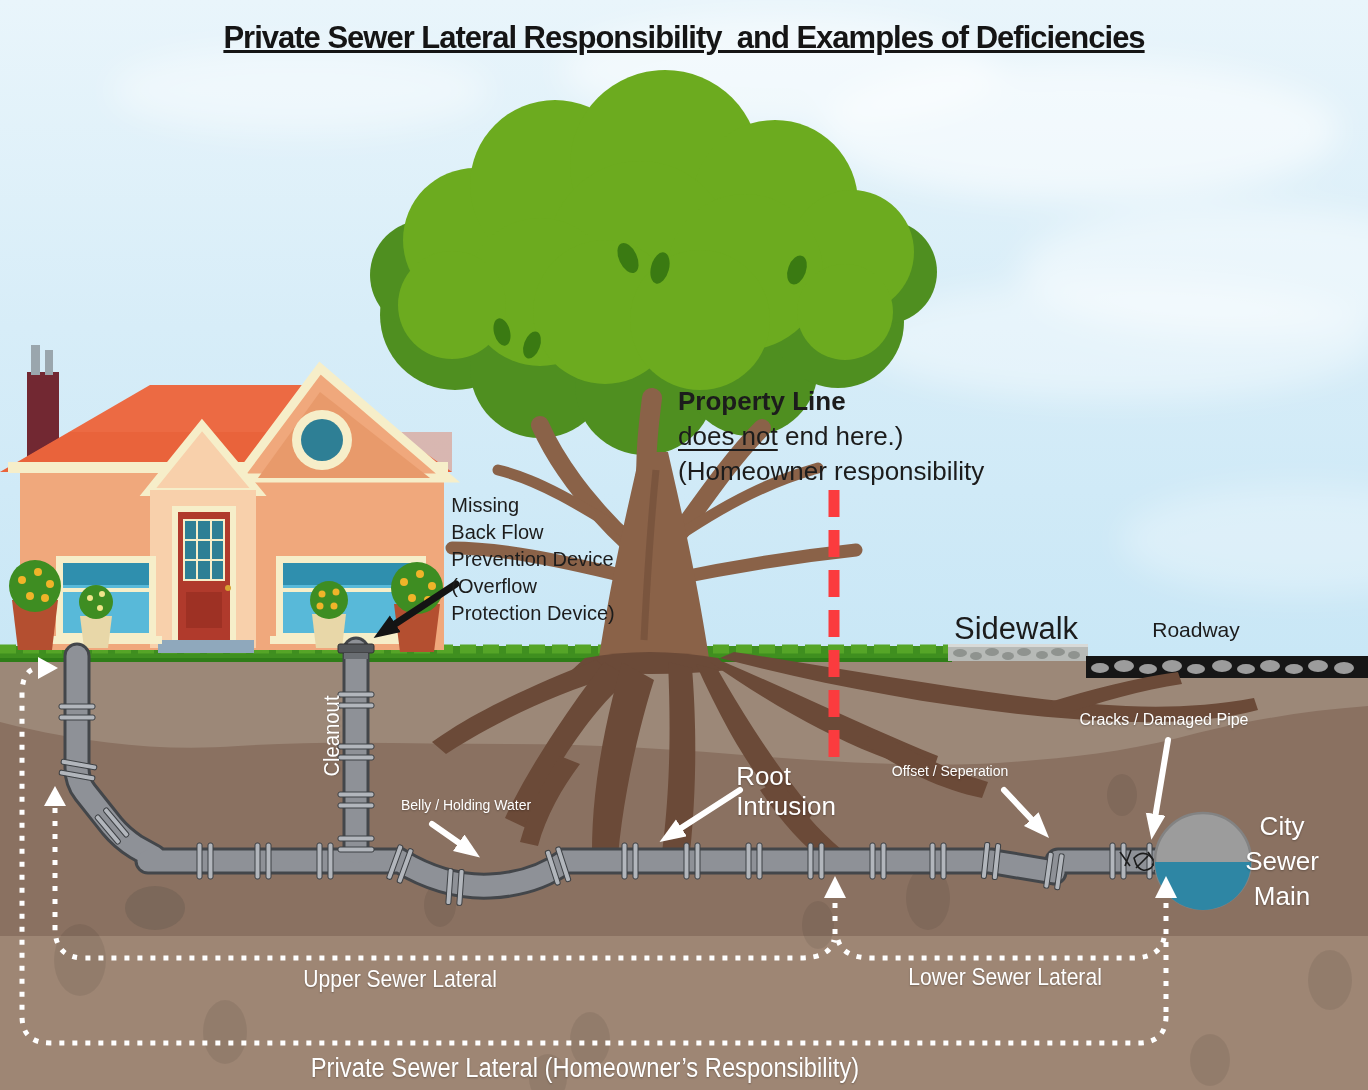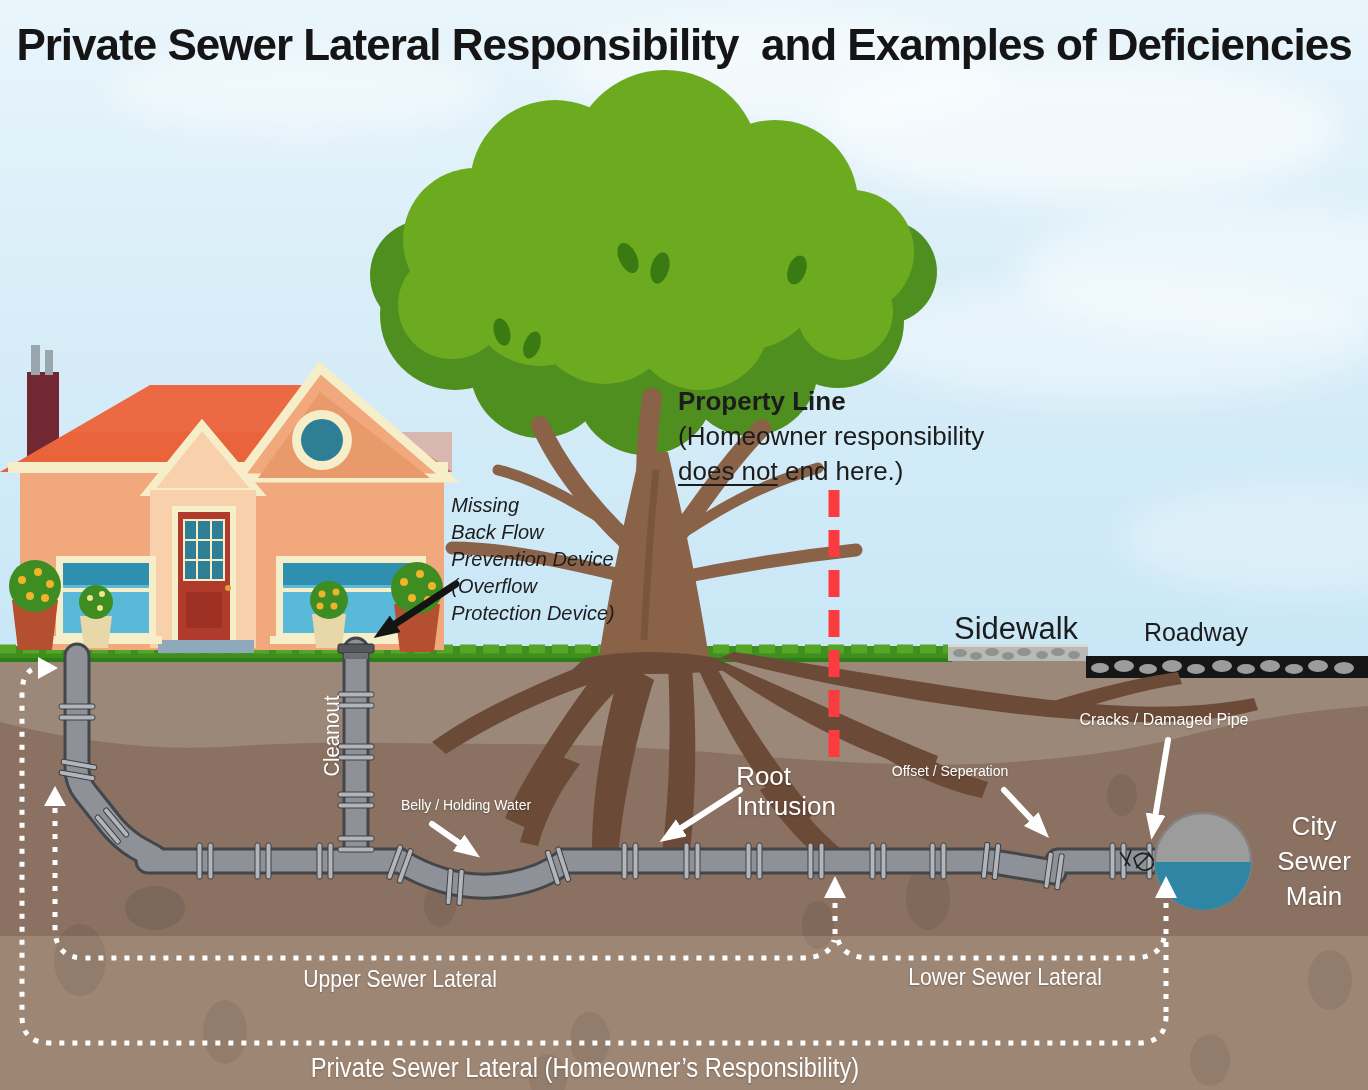--- a/index.html
+++ b/index.html
@@ -5,36 +5,36 @@
   html,body{margin:0;padding:0;}
   body{width:1368px;height:1090px;position:relative;overflow:hidden;
        font-family:"Liberation Sans",sans-serif;
        background:linear-gradient(180deg,#e9f5fb 0%,#d7edf8 30%,#c9e7f6 60%,#cbe9f7 100%);}
   #scene{position:absolute;left:0;top:0;z-index:1;}
   .lbl{position:absolute;z-index:5;}
   .center{transform:translateX(-50%);text-align:left;}
   .white{color:#ffffff;text-shadow:0 1px 2px rgba(0,0,0,0.28);}
   .dark{color:#1c1c1c;}
   .pre{white-space:pre-line;}
-  #title{left:0;right:0;top:20px;text-align:center;font-size:44px;font-weight:bold;
-         letter-spacing:-1px;color:#151515;white-space:pre;z-index:5;position:absolute;}
+  #title{left:0;right:0;top:20px;text-align:center;font-size:31px;font-weight:bold;
+         letter-spacing:-1px;color:#151515;white-space:pre;z-index:5;position:absolute;text-decoration:underline;}
   #property-line{left:868px;top:384px;width:380px;font-size:26px;line-height:35px;}
   #property-line .pl-title{font-weight:bold;}
   .u{text-decoration:underline;text-underline-offset:4px;text-decoration-thickness:2px;}
-  #missing-backflow{left:533px;top:492px;font-size:20px;line-height:27px;font-style:italic;}
+  #missing-backflow{left:533px;top:492px;font-size:20px;line-height:27px;}
   #sidewalk-label{left:1016px;top:611px;font-size:31px;}
-  #roadway-label{left:1196px;top:618px;font-size:25px;}
+  #roadway-label{left:1196px;top:618px;font-size:21px;}
   #cleanout-label{left:332px;top:736px;font-size:22px;
       transform:translate(-50%,-50%) rotate(-90deg) scaleX(0.92);text-align:center;}
   #belly-label{left:466px;top:797px;font-size:14px;}
   #root-label{left:786px;top:761px;font-size:26px;line-height:30px;}
   #offset-label{left:950px;top:763px;font-size:14px;}
   #cracks-label{left:1164px;top:711px;font-size:16px;}
   #city-label{left:1282px;top:861px;font-size:26px;line-height:35px;
-      transform:translate(-50%,-50%);text-align:center;margin-left:32px;}
+      transform:translate(-50%,-50%);text-align:center;}
   .lat{font-size:24px;}
   #upper-label{left:400px;top:965px;transform:translateX(-50%) scaleX(0.88);}
   #lower-label{left:1005px;top:963px;transform:translateX(-50%) scaleX(0.88);}
   #private-label{left:585px;top:1053px;font-size:27px;transform:translateX(-50%) scaleX(0.88);}
 </style>
 </head>
 <body>
 
 <svg id="scene" width="1368" height="1090" viewBox="0 0 1368 1090">
   <defs>
@@ -331,22 +331,22 @@
     <path d="M1004,790 L1034,822" stroke="#ffffff" stroke-width="6" marker-end="url(#awhite)"></path>
     <path d="M1168,740 L1155,818" stroke="#ffffff" stroke-width="6" marker-end="url(#awhite)"></path>
     <path d="M456,584 L392,626" stroke="#141414" stroke-width="7" marker-end="url(#ablack)"></path>
   </g>
 </svg>
 
 <div id="title">Private Sewer Lateral Responsibility  and Examples of Deficiencies</div>
 
 <div id="property-line" class="lbl center dark">
   <div class="pl-title">Property Line</div>
+  <div><span class="u">does not</span><span> end here.)</span></div>
   <div>(Homeowner responsibility</div>
-  <div><span class="u">does not</span><span> end here.)</span></div>
 </div>
 
 <div id="missing-backflow" class="lbl center dark pre">Missing
 Back Flow
 Prevention Device
 (Overflow
 Protection Device)</div>
 
 <div id="sidewalk-label" class="lbl center dark">Sidewalk</div>
 

